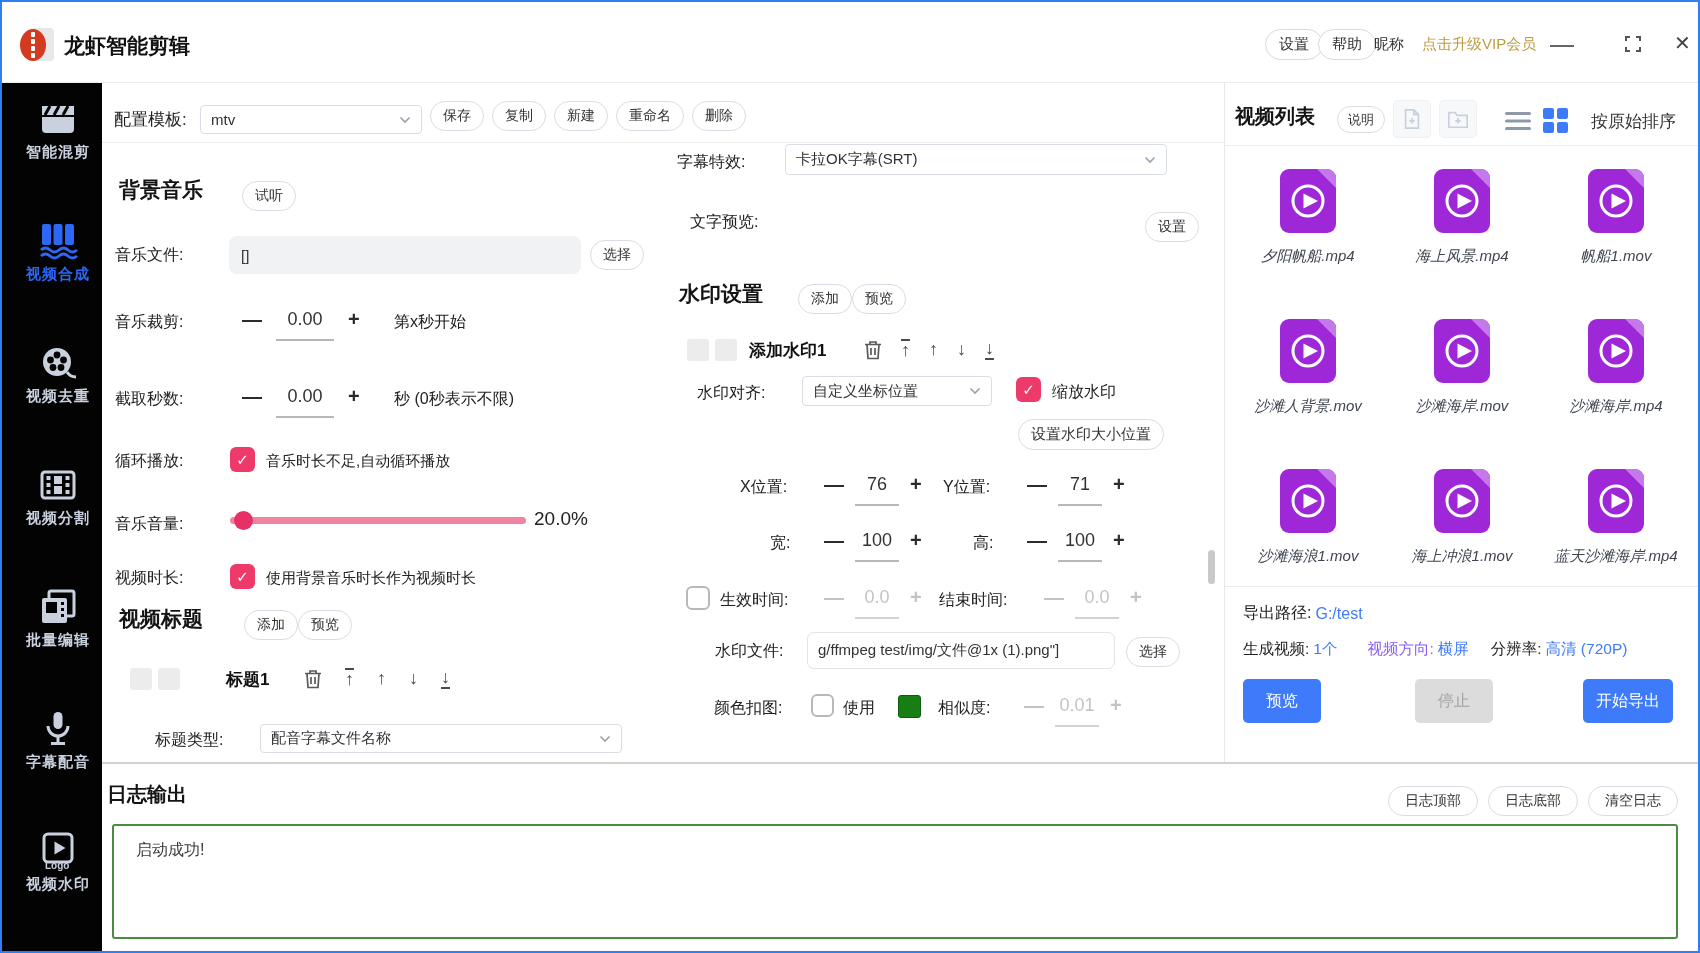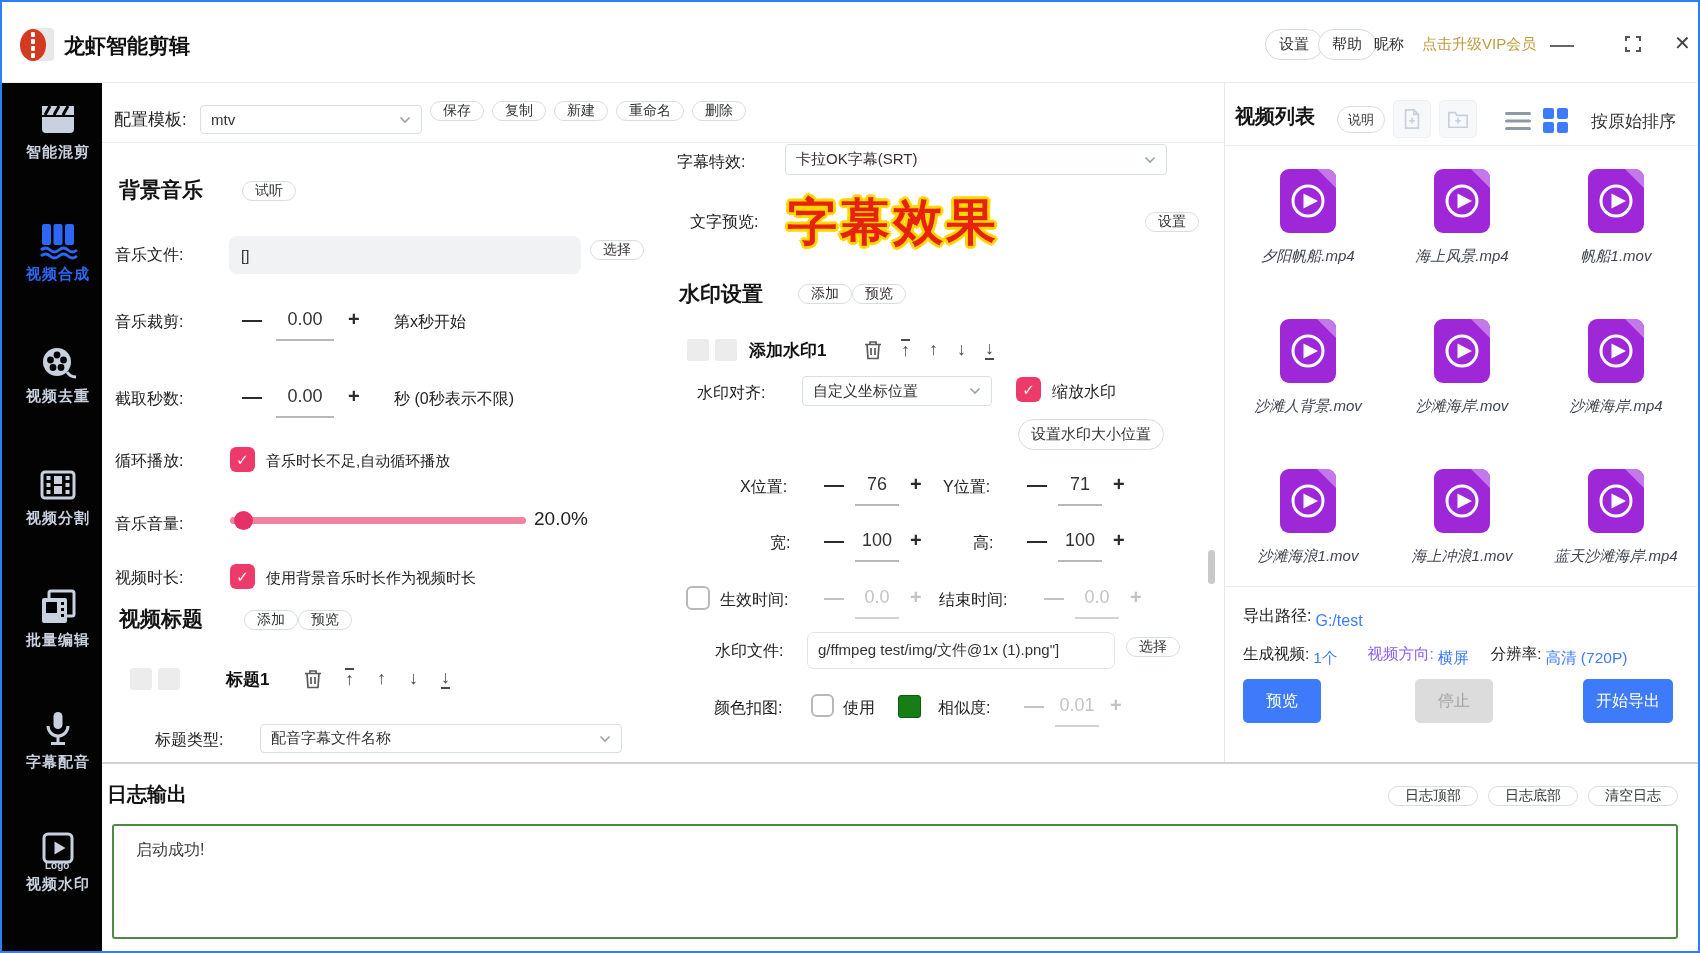--- a/index.html
+++ b/index.html
@@ -18,21 +18,21 @@
   .win-close { font-size:20px; color:#444; }
 
   
   .sidebar { position:absolute; left:0; top:81px; width:100px; height:870px; background:#030303; display:flex; flex-direction:column; align-items:center; padding-top:16px;padding-left:12px; }
   .side-item { width:100%; height:66px; margin-bottom:56px; display:flex; flex-direction:column; align-items:center; color:#c9d1de; cursor:pointer; }
   .side-item.active { color:#2c68f5; }
   .side-icon { width:40px; height:40px; }
   .side-label { font-size:15px; font-weight:bold; margin-top:4px; letter-spacing:1px; }
 
   
-  .pill { display:inline-flex; align-items:center; justify-content:center; height:20px; padding:0 12px; border:1px solid #d8dce4; border-radius:16px; font-size:14px; color:#333; background:#fff; white-space:nowrap; }
+  .pill { display:inline-flex; align-items:center; justify-content:center; height:30px; padding:0 12px; border:1px solid #d8dce4; border-radius:16px; font-size:14px; color:#333; background:#fff; white-space:nowrap; }
   .pill-sm { height:27px; padding:0 10px; font-size:13px; }
   .sec-h { font-size:21px; font-weight:bold; color:#141414; }
   .lbl { font-size:16px; color:#222; white-space:nowrap; }
   .select { background:#fff; border:1px solid #d9dde5; border-radius:4px; display:flex; align-items:center; justify-content:space-between; padding:0 10px; font-size:15px; color:#333; }
   .chev { width:12px; height:8px; flex:none; }
   .input-gray { background:#f1f2f4; border-radius:8px; display:flex; align-items:center; padding:0 12px; font-size:15px; color:#333; }
   .input-white { background:#fff; border:1px solid #e3e3e3; border-radius:7px; display:flex; align-items:center; padding:0 10px; font-size:15px; color:#333; overflow:hidden; white-space:nowrap; }
   .stepper { display:flex; align-items:flex-start; }
   .st-btn { font-size:20px; font-weight:700; color:#2b2b2b; line-height:22px; cursor:pointer; }
   .st-val { text-align:center; border-bottom:2px solid #b8b8b8; padding-bottom:9px; font-size:18px; color:#333; line-height:22px; }
@@ -53,21 +53,21 @@
   .sl-track { position:absolute; left:0; top:10px; width:100%; height:7px; border-radius:4px; background:#f0849f; }
   .sl-knob { position:absolute; left:4px; top:4px; width:19px; height:19px; border-radius:50%; background:#e73066; }
 
   
   .rpanel { position:absolute; left:1222px; top:81px; width:476px; height:679px; border-left:1px solid #e8e8e8; background:#fff; }
   .tool-btn { width:38px; height:38px; background:#f7f8fa; border:1px solid #eef0f3; border-radius:5px; display:flex; align-items:center; justify-content:center; }
   .vgrid { position:absolute; left:6px; top:71px; width:462px; height:432px; display:grid; grid-template-columns:154px 154px 154px; grid-auto-rows:150px; overflow:hidden;font-style:italic; }
   .vitem { display:flex; flex-direction:column; align-items:center; cursor:pointer; }
   .vthumb { margin-top:14px; width:56px; height:66px; }
   .vname { margin-top:12px; max-width:130px; font-size:15px; color:#3f4450; text-align:center; line-height:20px; word-break:break-all; }
-  .blue-val { color:#3e7bfa;margin-top:9px; }
+  .blue-val { color:#3e7bfa; }
   .btn-blue { background:#3e7bfa; color:#fff; border-radius:5px; font-size:16px; display:flex; align-items:center; justify-content:center; cursor:pointer; border:none; }
   .btn-gray { background:#dcdcdc; color:#a3a3a3; border-radius:5px; font-size:16px; display:flex; align-items:center; justify-content:center; border:none; }
 
   
   .log-box { position:absolute; left:110px; top:822px; width:1566px; height:115px; border:2px solid #4b8c42; border-radius:3px; background:#fff; padding:14px 22px; font-size:16px; color:#3a3a3a; }
   .divider-h { background:#ececec; height:1px; }
 </style>
 </head>
 <body>
 
@@ -276,21 +276,20 @@
 
   <div class="abs lbl" style="left:675px;top:150px">字幕特效:</div>
   <div class="abs select" style="left:783px;top:142px;width:382px;height:31px">
     <span>卡拉OK字幕(SRT)</span>
     <svg class="chev" viewBox="0 0 12 8">
         <path d="M1.5 1.5 L6 6 L10.5 1.5" stroke="#9aa1ad" stroke-width="1.6" fill="none"></path>
       </svg>
   </div>
 
   <div class="abs lbl" style="left:688px;top:210px">文字预览:</div>
-  <div class="abs preview-big" style="left:785px;top:195px">字幕效果</div>
   <span class="abs pill" style="left:1143px;top:210px">设置</span>
 
   <div class="abs sec-h" style="left:677px;top:278px">水印设置</div>
   <span class="abs pill" style="left:796px;top:282px">添加</span>
   <span class="abs pill" style="left:850px;top:282px">预览</span>
 
   <div class="abs row-flex" style="left:685px;top:337px;gap:6px">
     <span class="rowsq"></span>
     <span class="rowsq"></span>
   </div>

